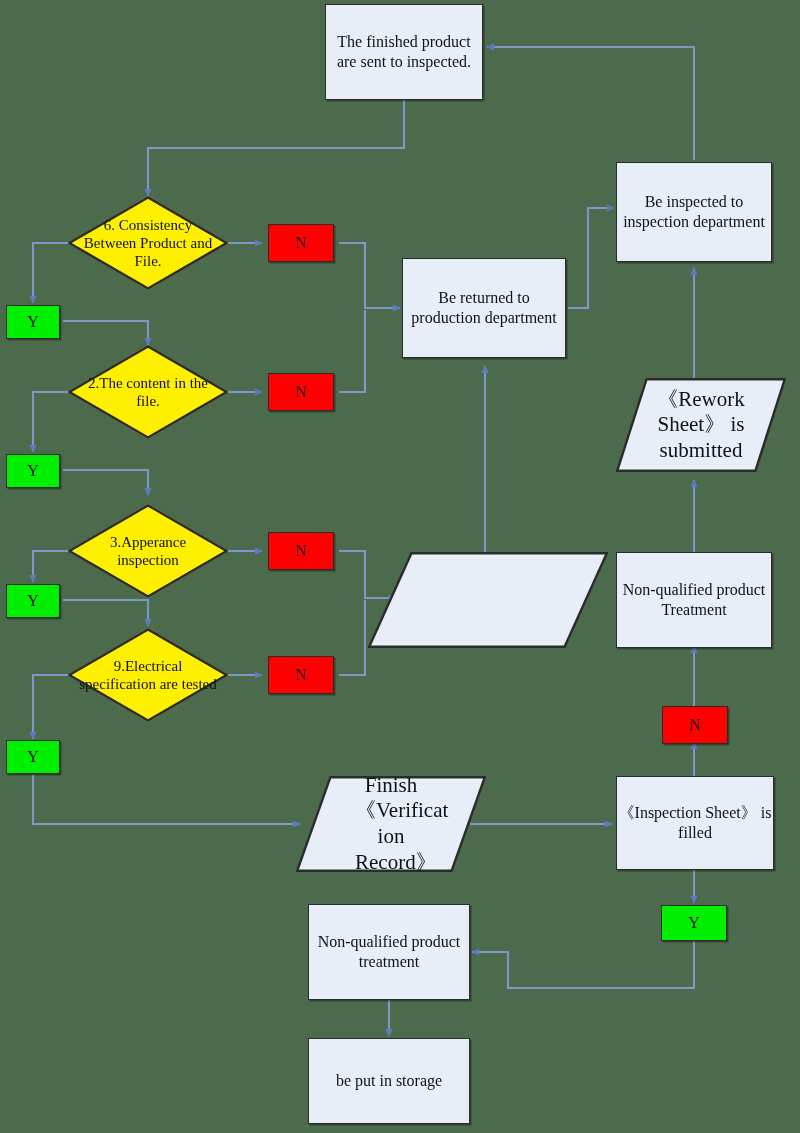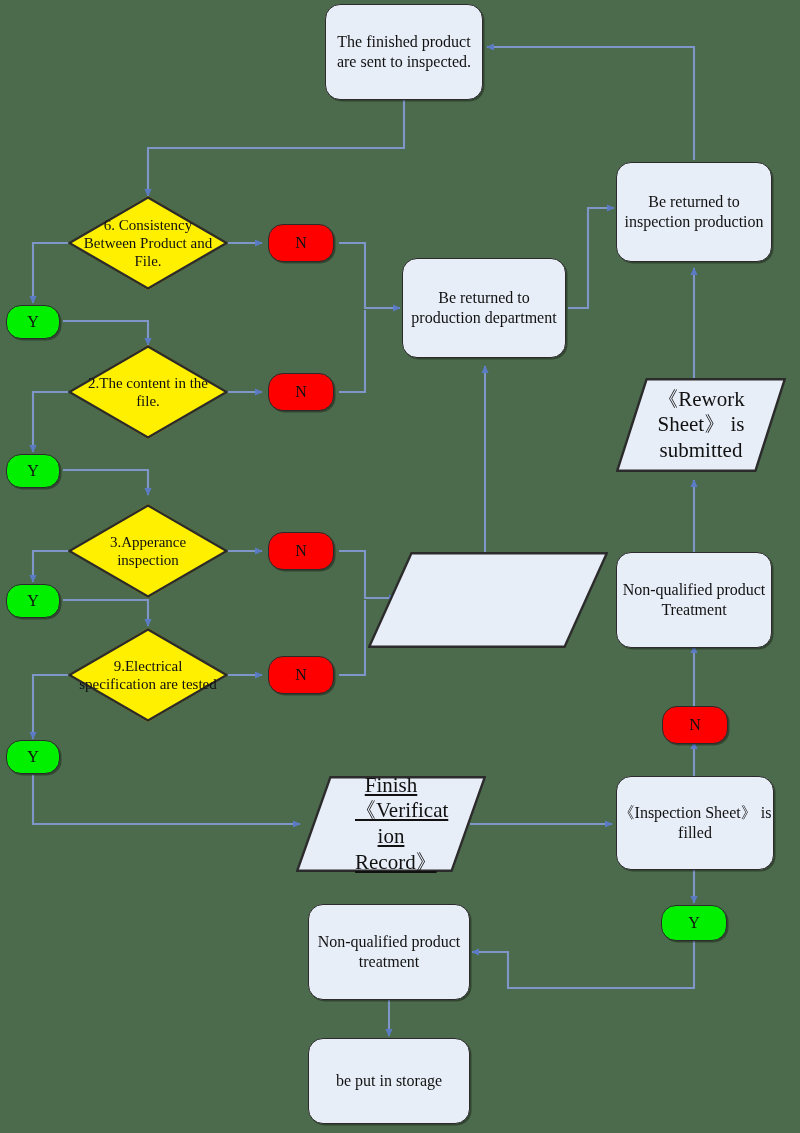--- a/index.html
+++ b/index.html
@@ -6,21 +6,21 @@
   body{
     width:800px;height:1133px;
     background:#4c6b4c;
     font-family:"Liberation Serif","DejaVu Serif",serif;
     position:relative;
     overflow:hidden;
   }
   #canvas{position:absolute;left:0;top:0;width:800px;height:1133px;}
   svg.edges{position:absolute;left:0;top:0;width:800px;height:1133px;}
 
-  .node{position:absolute;box-sizing:border-box;display:flex;align-items:center;justify-content:center;text-align:center;color:#111;border-radius:15px;}
+  .node{position:absolute;box-sizing:border-box;display:flex;align-items:center;justify-content:center;text-align:center;color:#111;}
   .node .lbl{display:block;width:100%;line-height:1.22;}
 
   
   .rect{
     background:#e8eef8;
     border:1.6px solid #2b2b2b;
     box-shadow:1.5px 1.5px 0 rgba(0,0,0,.35);
     font-size:16px;
   }
   
@@ -196,21 +196,21 @@
   </div>
   <div class="node chip chip-y" style="left:661px;top:905px;width:66px;height:36px;">
     <span class="lbl">Y</span>
   </div>
 
   <div class="node rect" style="left:402px;top:258px;width:164px;height:100px;">
     <span class="lbl">Be returned to production department</span>
   </div>
 
   <div class="node rect" style="left:616px;top:162px;width:156px;height:100px;">
-    <span class="lbl">Be returned to inspection production</span>
+    <span class="lbl">Be inspected to inspection department</span>
   </div>
 
   <div class="node para" style="left:616px;top:378px;width:170px;height:94px;">
     <span class="pshape"></span>
     <svg class="pedge" viewBox="0 0 170 94" preserveAspectRatio="none">
         <polygon points="30.6,1.2 168.8,1.2 139.4,92.8 1.2,92.8" fill="none" stroke="#2b2b2b" stroke-width="2.4" vector-effect="non-scaling-stroke"></polygon>
       </svg>
     <span class="lbl" style="width:96px;">《Rework Sheet》 is submitted</span>
   </div>
 
@@ -223,21 +223,21 @@
 
   <div class="node rect" style="left:616px;top:552px;width:156px;height:96px;">
     <span class="lbl">Non-qualified product Treatment</span>
   </div>
 
   <div class="node para" style="left:296px;top:776px;width:190px;height:96px;">
     <span class="pshape"></span>
     <svg class="pedge" viewBox="0 0 190 96" preserveAspectRatio="none">
         <polygon points="34.4,1.2 188.8,1.2 155.6,94.8 1.2,94.8" fill="none" stroke="#2b2b2b" stroke-width="2.4" vector-effect="non-scaling-stroke"></polygon>
       </svg>
-    <span class="lbl" style="width:72px;text-decoration:underline;">Finish 《Verificat ion Record》</span>
+    <span class="lbl" style="width:72px;">Finish 《Verificat ion Record》</span>
   </div>
 
   <div class="node rect" style="left:616px;top:776px;width:158px;height:94px;">
     <span class="lbl">《Inspection Sheet》 is filled</span>
   </div>
 
   <div class="node rect" style="left:308px;top:904px;width:162px;height:96px;">
     <span class="lbl">Non-qualified product treatment</span>
   </div>
 

